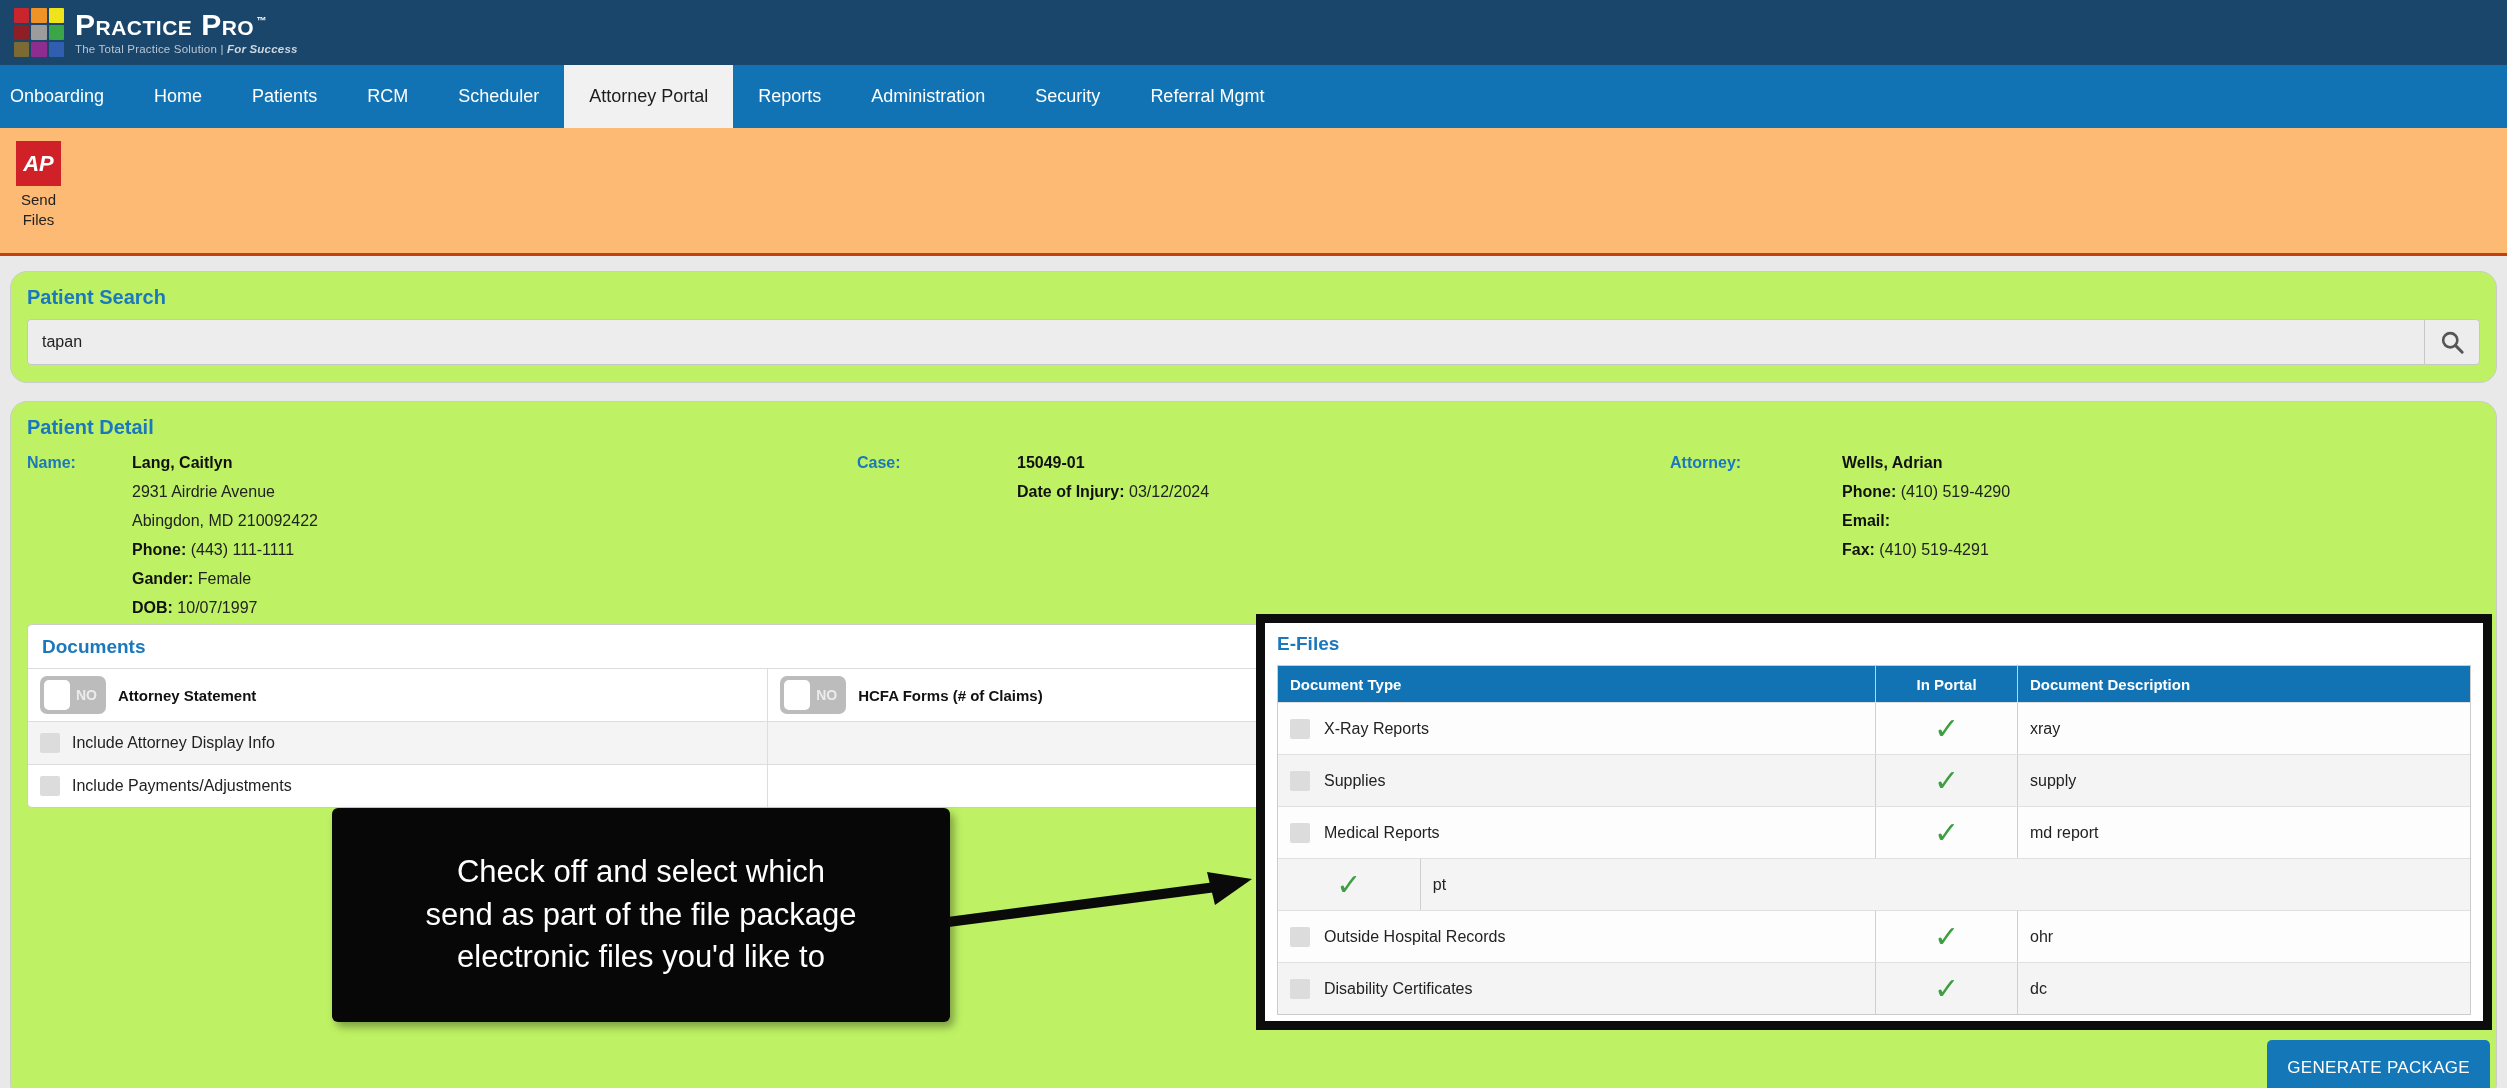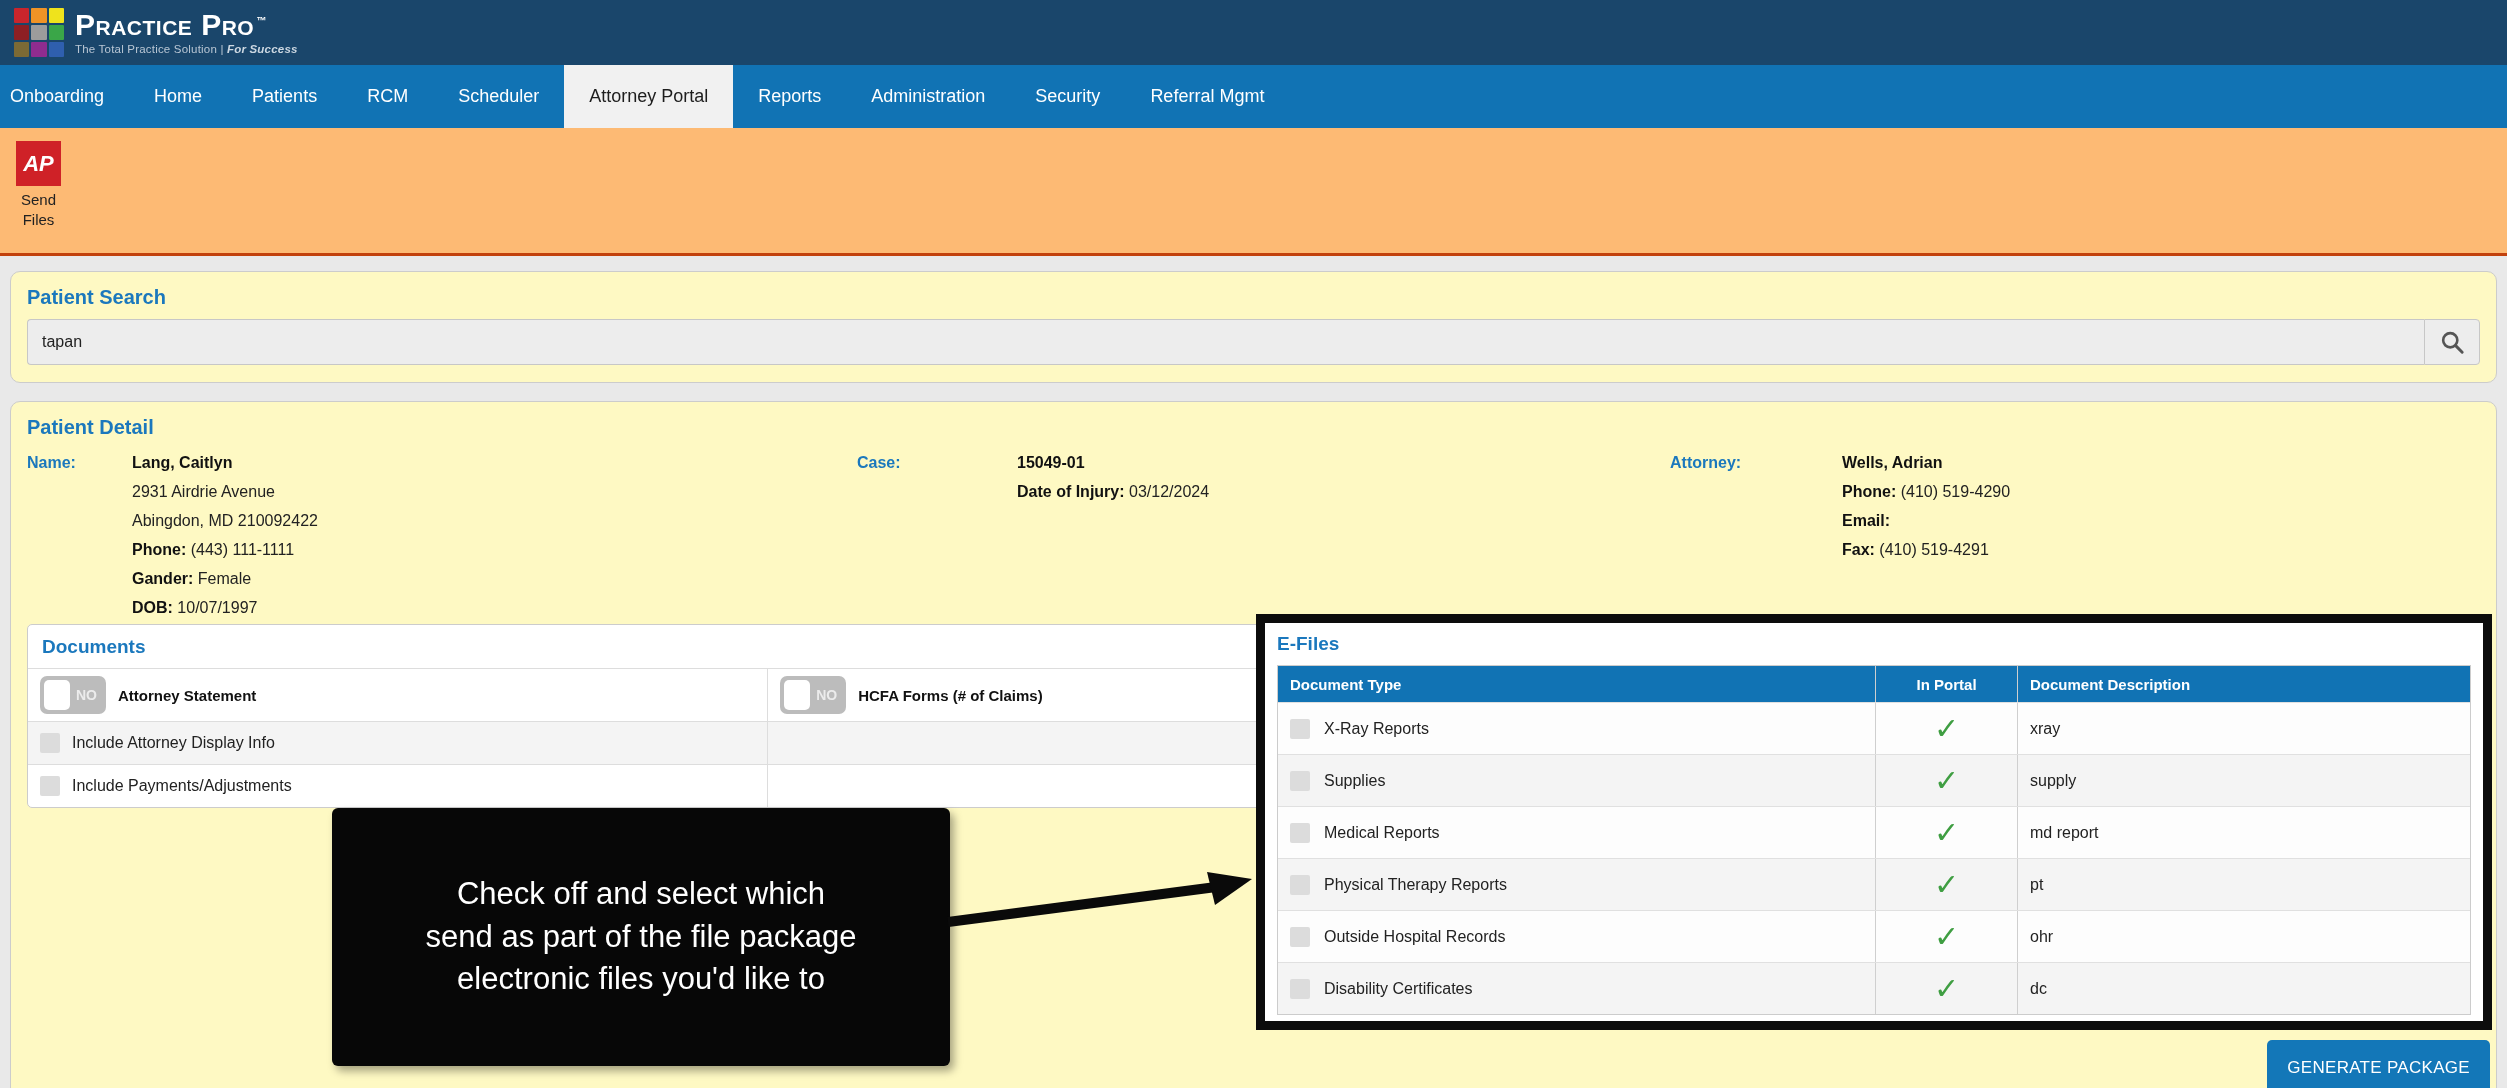--- a/index.html
+++ b/index.html
@@ -27,21 +27,21 @@
   .nav-item:first-child { padding-left: 10px; }
   .nav-item.active { background: #f1f1f1; color: #1d1d1d; }
 
   
   .toolbar { height: 128px; background: #fdba74; border-bottom: 3px solid #c2410c; padding: 13px 0 0 16px; }
   .ap-badge { width: 45px; height: 45px; background: #cf2127; color: #fff; font-weight: bold; font-style: italic; font-size: 22px; display: flex; align-items: center; justify-content: center; cursor: pointer; }
   .ap-caption { width: 45px; text-align: center; font-size: 15px; color: #222; line-height: 1.32; margin-top: 4px; }
 
   
   .content { padding: 15px 10px 0; }
-  .panel { background: #fef9c3; border: 1px solid #ccc; border-radius: 10px; }
+  .panel { background: #bef264; border: 1px solid #ccc; border-radius: 17px; }
   .panel-title { color: #1b78bd; font-size: 20px; font-weight: bold; }
 
   .search-panel { height: 112px; padding: 14px 16px; }
   .search-row { display: flex; margin-top: 10px; height: 46px; }
   .search-input { flex: 1; background: #ededed; border: 1px solid #c7c7c7; border-right: none; border-radius: 4px 0 0 4px; font-size: 16px; padding: 0 14px; color: #222; font-family: inherit; outline: none; }
   .search-btn { width: 56px; background: #ededed; border: 1px solid #c7c7c7; border-radius: 0 4px 4px 0; display: flex; align-items: center; justify-content: center; cursor: pointer; }
 
   .detail-panel { margin-top: 18px; height: 700px; padding: 14px 16px; position: relative; }
 
   
@@ -85,21 +85,21 @@
   .ef-row.even { background: #fdfdfd; }
   .ef-row.odd { background: #f4f4f4; }
   .ef-cell { display: flex; align-items: center; padding: 0 12px; }
   .ef-label { font-size: 16px; color: #222; margin-left: 14px; }
   .check-icon { color: #3f9e42; font-size: 30px; line-height: 1; }
   .ef-desc-text { font-size: 16px; color: #222; }
 
   .generate-btn { position: absolute; right: 6px; top: 638px; background: #1377b8; color: #fff; font-size: 17px; border: none; border-radius: 5px; padding: 0 20px; height: 56px; font-family: inherit; cursor: pointer; letter-spacing: 0.3px; }
 
   
-  .annotation-box { position: absolute; left: 332px; top: 808px; width: 618px; height: 258px; background: #070707; border-radius: 6px; color: #fff; display: flex; flex-direction: column; justify-content: center; align-items: center; text-align: center; font-size: 31px; line-height: 1.38; box-shadow: 4px 5px 9px rgba(0,0,0,0.35); z-index: 5; }
+  .annotation-box { position: absolute; left: 332px; top: 808px; width: 618px; height: 214px; background: #070707; border-radius: 6px; color: #fff; display: flex; flex-direction: column; justify-content: center; align-items: center; text-align: center; font-size: 31px; line-height: 1.38; box-shadow: 4px 5px 9px rgba(0,0,0,0.35); z-index: 5; }
   .arrow-svg { position: absolute; left: 946px; top: 862px; z-index: 6; }
 </style>
 </head>
 <body>
 
 <div id="page">
 
   <div class="top-header">
     <div class="logo">
       <div class="logo-grid">
@@ -268,24 +268,20 @@
       <span class="ef-label">Medical Reports</span>
     </div>
     <div class="ef-cell ef-col-portal">
       <span class="check-icon">✓</span>
     </div>
     <div class="ef-cell ef-col-desc">
       <span class="ef-desc-text">md report</span>
     </div>
   </div>
               <div class="ef-row odd">
-    <div class="ef-cell ef-col-type">
-      <span class="checkbox"></span>
-      <span class="ef-label">Physical Therapy Reports</span>
-    </div>
     <div class="ef-cell ef-col-portal">
       <span class="check-icon">✓</span>
     </div>
     <div class="ef-cell ef-col-desc">
       <span class="ef-desc-text">pt</span>
     </div>
   </div>
               <div class="ef-row even">
     <div class="ef-cell ef-col-type">
       <span class="checkbox"></span>

